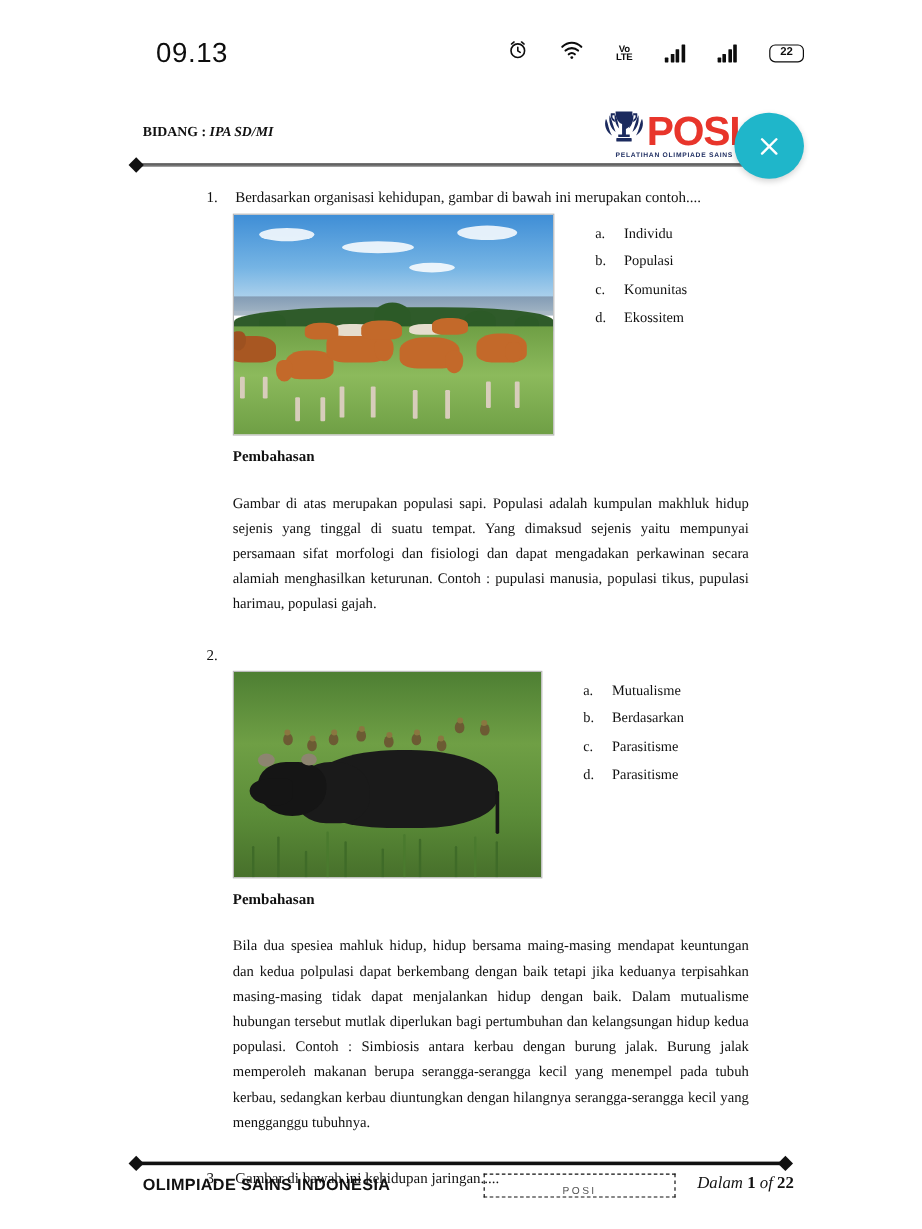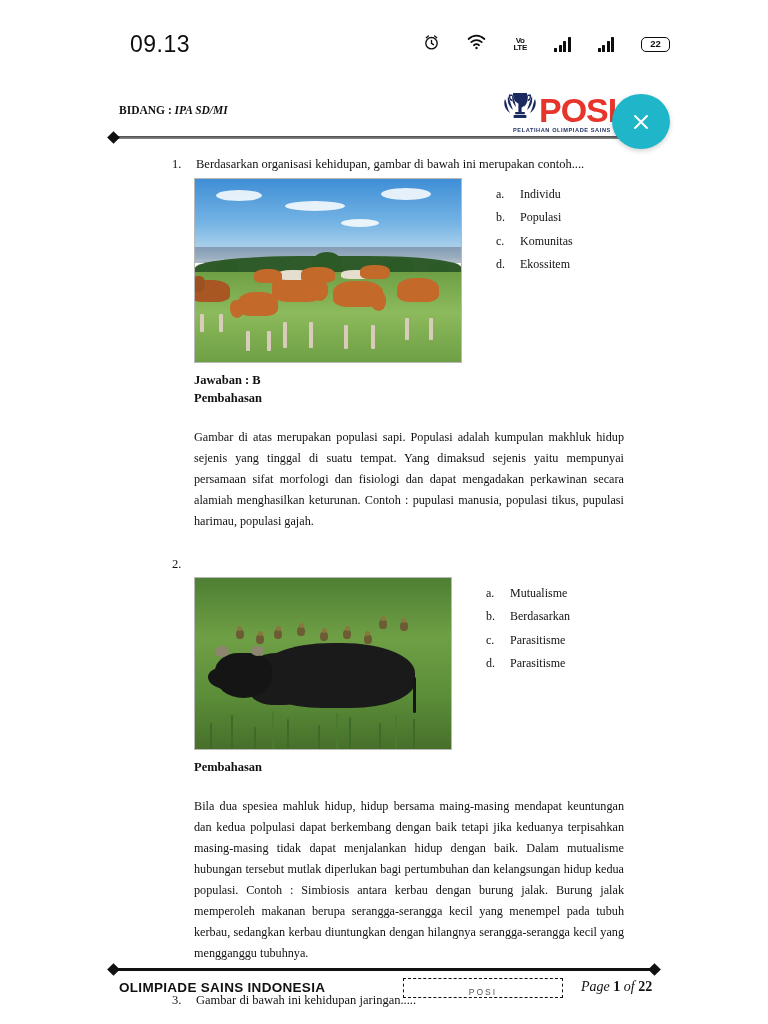--- a/index.html
+++ b/index.html
@@ -325,21 +325,20 @@
               <span>Komunitas</span>
             </div>
             <div class="opt">
               <span class="opt-k">d.</span>
               <span>Ekossitem</span>
             </div>
           </div>
         </div>
 
         <div class="ans-block">
-          <div class="ans-line">Jawaban : B</div>
           <div class="ans-line">Pembahasan</div>
           <div class="para">Gambar di atas merupakan populasi sapi. Populasi adalah kumpulan makhluk hidup sejenis yang tinggal di suatu tempat. Yang dimaksud sejenis yaitu mempunyai persamaan sifat morfologi dan fisiologi dan dapat mengadakan perkawinan secara alamiah menghasilkan keturunan. Contoh :  pupulasi manusia, populasi tikus, pupulasi harimau, populasi gajah.</div>
         </div>
       </div>
 
       <div class="block-2">
         <div class="q-row">
           <span class="q-num">2.</span>
         </div>
 
@@ -410,21 +409,21 @@
       </div>
     </div>
 
     <div class="footer">
       <div class="frule"></div>
       <div class="f-left">OLIMPIADE SAINS INDONESIA</div>
       <div class="f-mid">
         <span>POSI</span>
       </div>
       <div class="f-page">
-        <span>Page </span><b>1</b><span> of </span><b>22</b>
+        <span>Dalam </span><b>1</b><span> of </span><b>22</b>
       </div>
     </div>
   </div>
 
   <div class="close-btn">
     <svg width="22" height="22" viewBox="0 0 24 24">
       <path d="M5.5 5.5 18.5 18.5M18.5 5.5 5.5 18.5" stroke="#ffffff" stroke-width="2.2" stroke-linecap="round"></path>
     </svg>
   </div>
 

